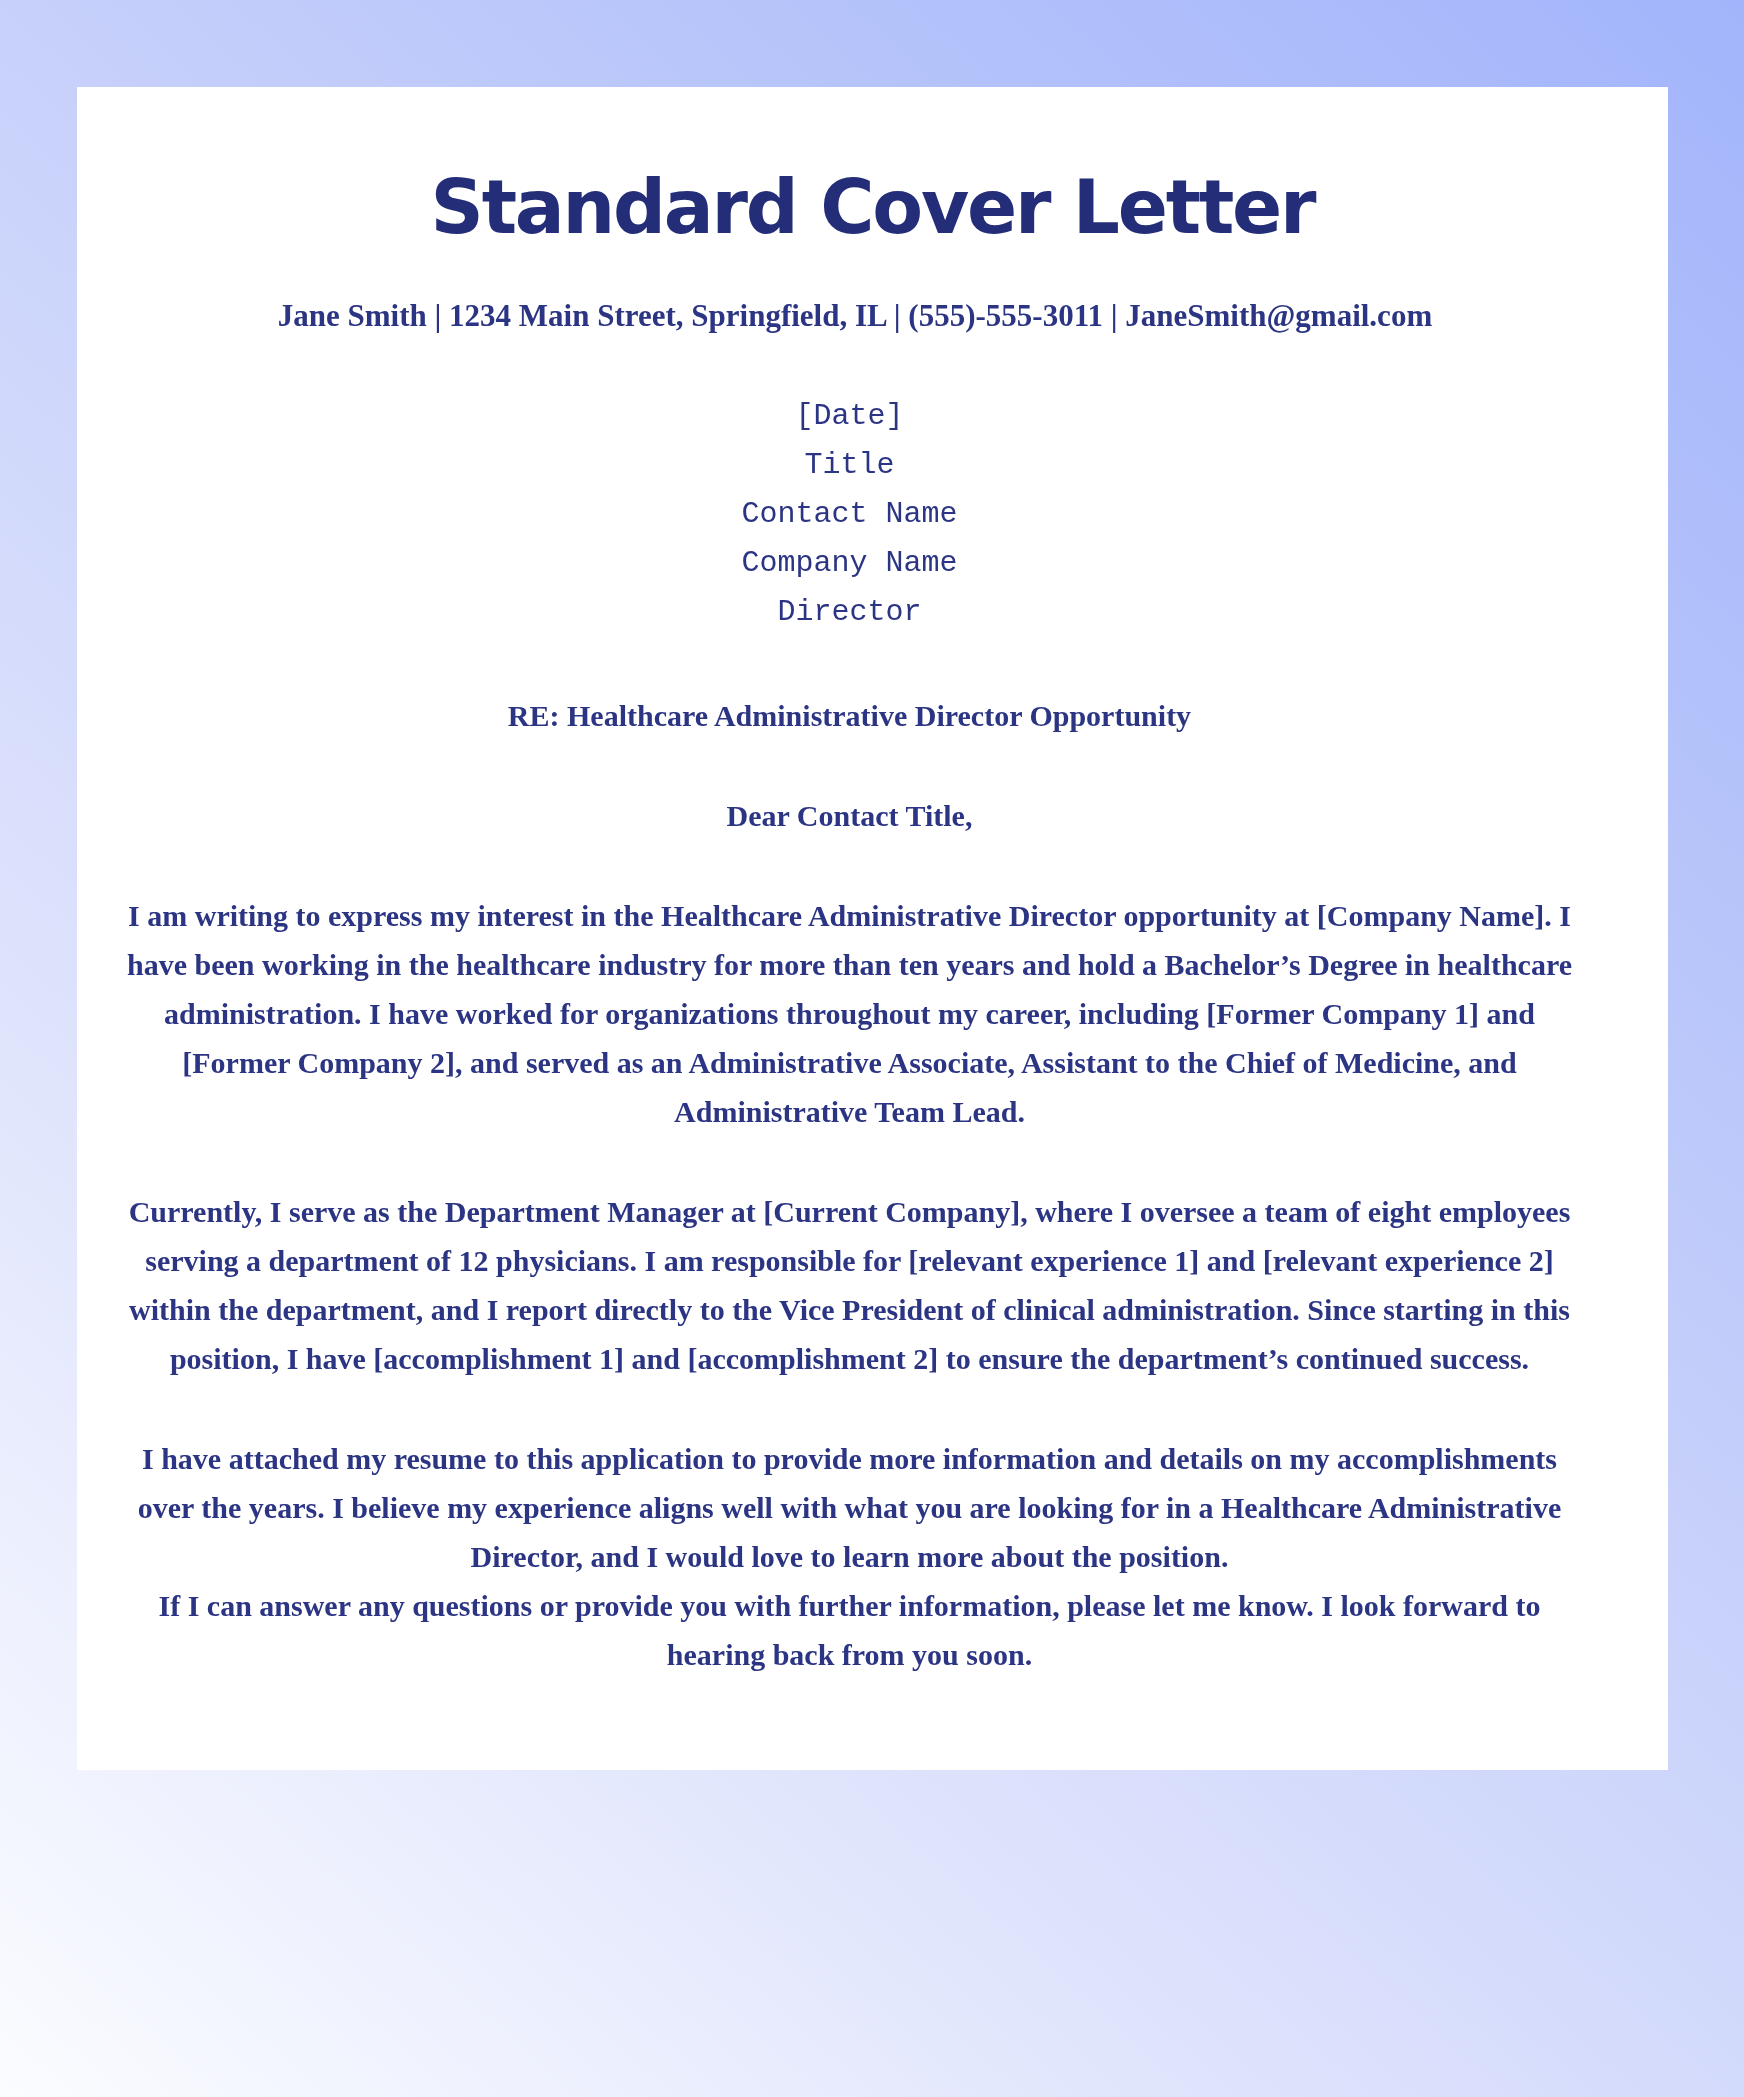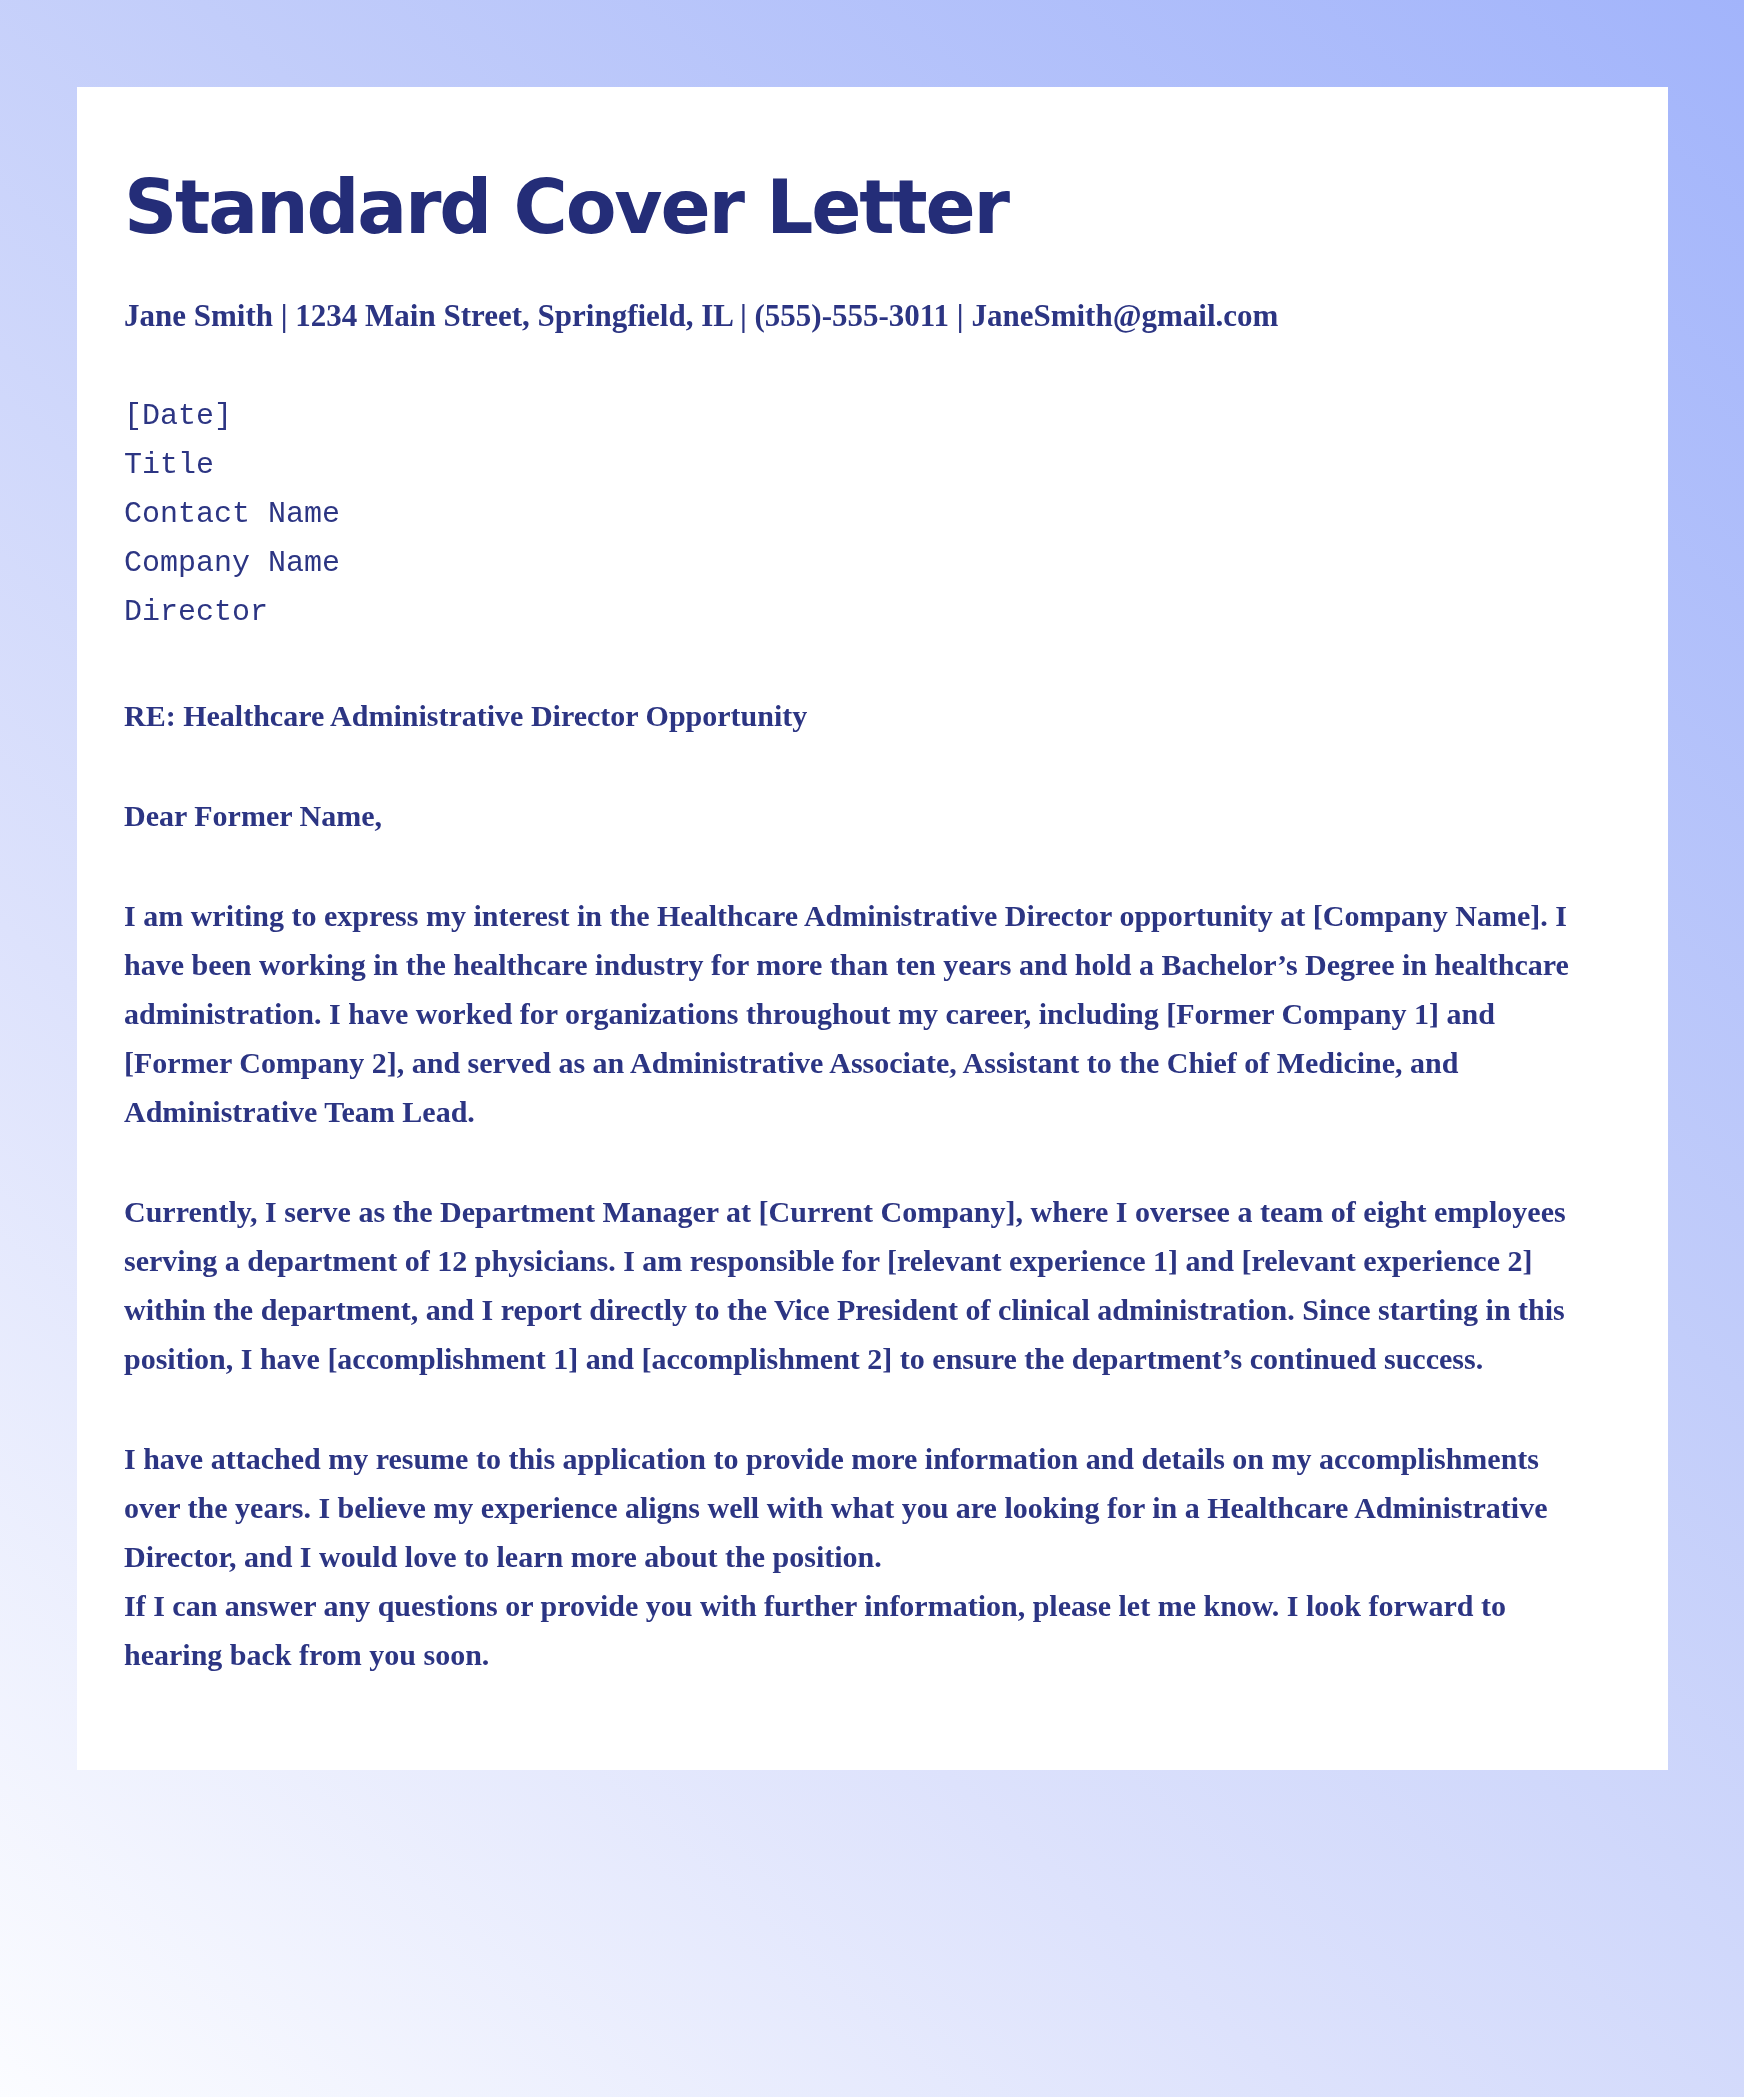--- a/index.html
+++ b/index.html
@@ -24,20 +24,21 @@
       var(--background-mid) 38%,
       var(--background-low) 68%,
       var(--background-bottom) 100%);
     overflow: hidden;
     font-family: "Liberation Serif", serif;
   }
   .page {
     position: relative;
     width: 1745px;
     height: 1857px;
+    text-align: center;
   }
   .card {
     position: absolute;
     left: 77px;
     top: 87px;
     right: 77px;
     bottom: 87px;
     background: var(--card);
     padding: 81px 47px 78px 47px;
   }
@@ -83,21 +84,21 @@
     <div class="body-text recipient-block">
       <div>[Date]</div>
       <div>Title</div>
       <div>Contact Name</div>
       <div>Company Name</div>
       <div>Director</div>
     </div>
 
     <p class="body-text para">RE: Healthcare Administrative Director Opportunity</p>
 
-    <p class="body-text para">Dear Former Name,</p>
+    <p class="body-text para">Dear Contact Title,</p>
 
     <p class="body-text para">I am writing to express my interest in the Healthcare Administrative Director opportunity at [Company Name]. I have been working in the healthcare industry for more than ten years and hold a Bachelor’s Degree in healthcare administration. I have worked for organizations throughout my career, including [Former Company 1] and [Former Company 2], and served as an Administrative Associate, Assistant to the Chief of Medicine, and Administrative Team Lead.</p>
 
     <p class="body-text para">Currently, I serve as the Department Manager at [Current Company], where I oversee a team of eight employees serving a department of 12 physicians. I am responsible for [relevant experience 1] and [relevant experience 2] within the department, and I report directly to the Vice President of clinical administration. Since starting in this position, I have [accomplishment 1] and [accomplishment 2] to ensure the department’s continued success.</p>
 
     <p class="body-text para">
       <span>I have attached my resume to this application to provide more information and details on my accomplishments over the years. I believe my experience aligns well with what you are looking for in a Healthcare Administrative Director, and I would love to learn more about the position.</span><br>
       <span>If I can answer any questions or provide you with further information, please let me know. I look forward to hearing back from you soon.</span>
     </p>
 

